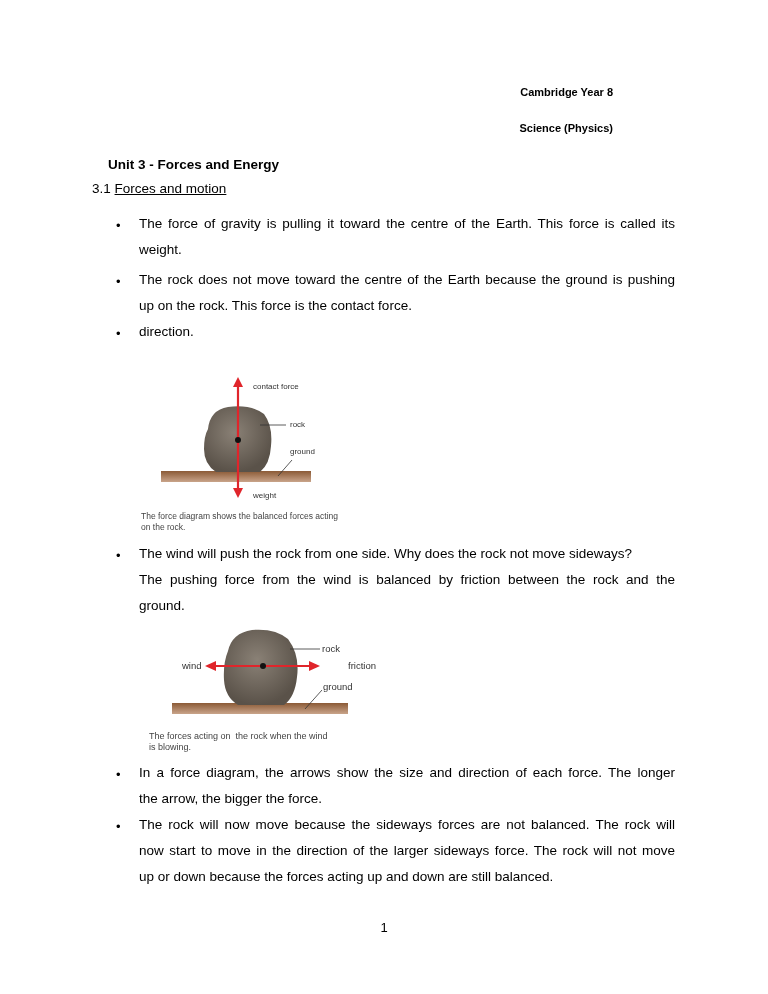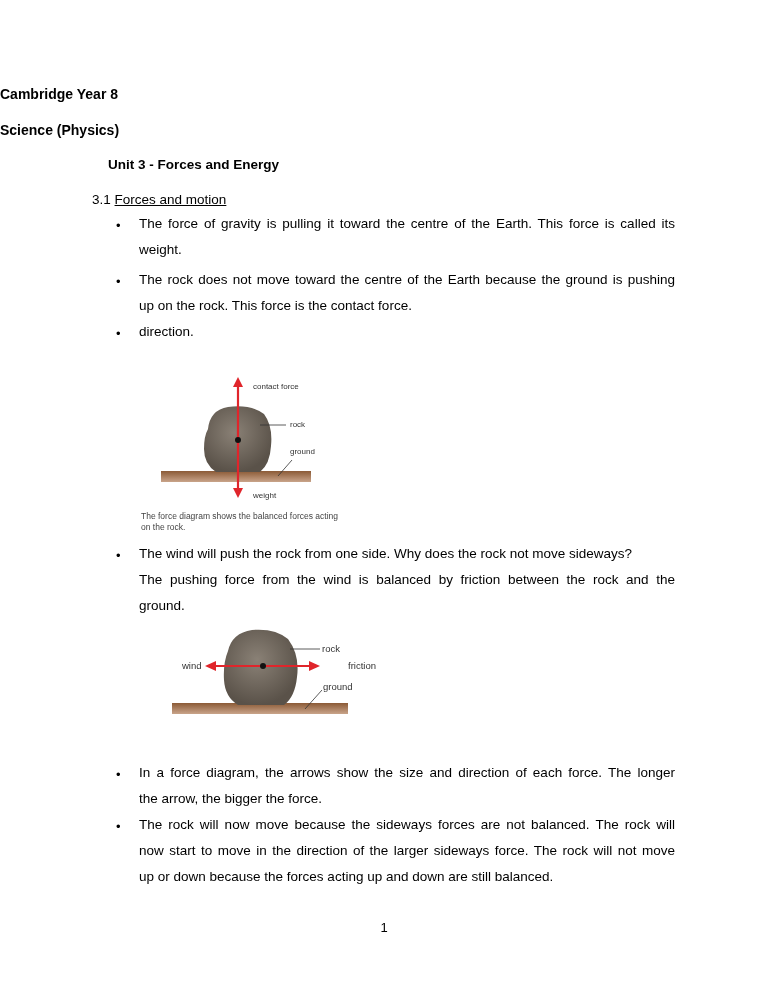--- a/index.html
+++ b/index.html
@@ -3,43 +3,43 @@
   <meta charset="utf-8">
   <style>
     html, body { margin: 0; padding: 0; background: #ffffff; }
     body {
       width: 768px; height: 994px; position: relative; overflow: hidden;
       font-family: "Liberation Sans", "DejaVu Sans", sans-serif;
       color: #000;
     }
     .abs { position: absolute; }
     .title {
-      left: 0; width: 768px; text-align: left;
-      font-weight: bold; font-size: 14px;
+      left: 0; width: 613px; text-align: right;
+      font-weight: bold; font-size: 11px;
     }
     .heading { font-weight: bold; font-size: 13.5px; margin-left: 16px; }
     .subheading { font-size: 13.5px; }
     .subheading .u { text-decoration: underline; }
     .para {
       left: 139px; width: 536px; font-size: 13.5px; line-height: 26px;
       text-align: justify;
     }
     .bullet { font-size: 13px; left: 116px; }
     .fig-label { font-size: 8px; color: #333; }
     .fig-label-lg { font-size: 9.5px; color: #333; }
     .caption { font-size: 8.5px; color: #444; line-height: 11px; }
     .pagenum { left: 0; width: 768px; text-align: center; font-size: 13px; }
   </style>
 </head>
 <body>
 
 <div class="abs title" style="top:86px;">Cambridge Year 8</div>
 <div class="abs title" style="top:122px;">Science (Physics)</div>
 <div class="abs heading" style="left:92px; top:157px;">Unit 3 - Forces and Energy</div>
-<div class="abs subheading" style="left:92px; top:192px;">
+<div class="abs subheading" style="left:92px; top:181px;">
   <span>3.1</span>
   <span class="u">Forces and motion</span>
 </div>
 
 <div class="abs bullet" style="top:218px;">•</div>
 <div class="abs para" style="top:211px;">
   <div style="text-align-last:justify;">The force of gravity is pulling it toward the centre of the Earth. This force is called its</div>
   <div>weight.</div>
 </div>
 
@@ -110,20 +110,24 @@
     <polygon points="65,41 76,36 76,46" fill="#e0252b"></polygon>
     <polygon points="180,41 169,36 169,46" fill="#e0252b"></polygon>
     <circle cx="123" cy="41" r="3" fill="#111"></circle>
     <line x1="150" y1="24" x2="180" y2="24" stroke="#333" stroke-width="0.8"></line>
     <line x1="165" y1="84" x2="182" y2="65" stroke="#333" stroke-width="0.8"></line>
   </svg>
   <div class="abs fig-label-lg" style="left:182px; top:18px;">rock</div>
   <div class="abs fig-label-lg" style="left:42px; top:35px;">wind</div>
   <div class="abs fig-label-lg" style="left:182px; top:35px;padding-left:26px;">friction</div>
   <div class="abs fig-label-lg" style="left:183px; top:56px;">ground</div>
+  <div class="abs caption" style="left:9px; top:106px; font-size:9px;">
+    <div style="white-space:pre;">The forces acting on  the rock when the wind</div>
+    <div>is blowing.</div>
+  </div>
 </div>
 
 <div class="abs bullet" style="top:767px;">•</div>
 <div class="abs para" style="top:760px;">
   <div style="text-align-last:justify;">In a force diagram, the arrows show the size and direction of each force. The longer</div>
   <div>the arrow, the bigger the force.</div>
 </div>
 
 <div class="abs bullet" style="top:819px;">•</div>
 <div class="abs para" style="top:812px;">

